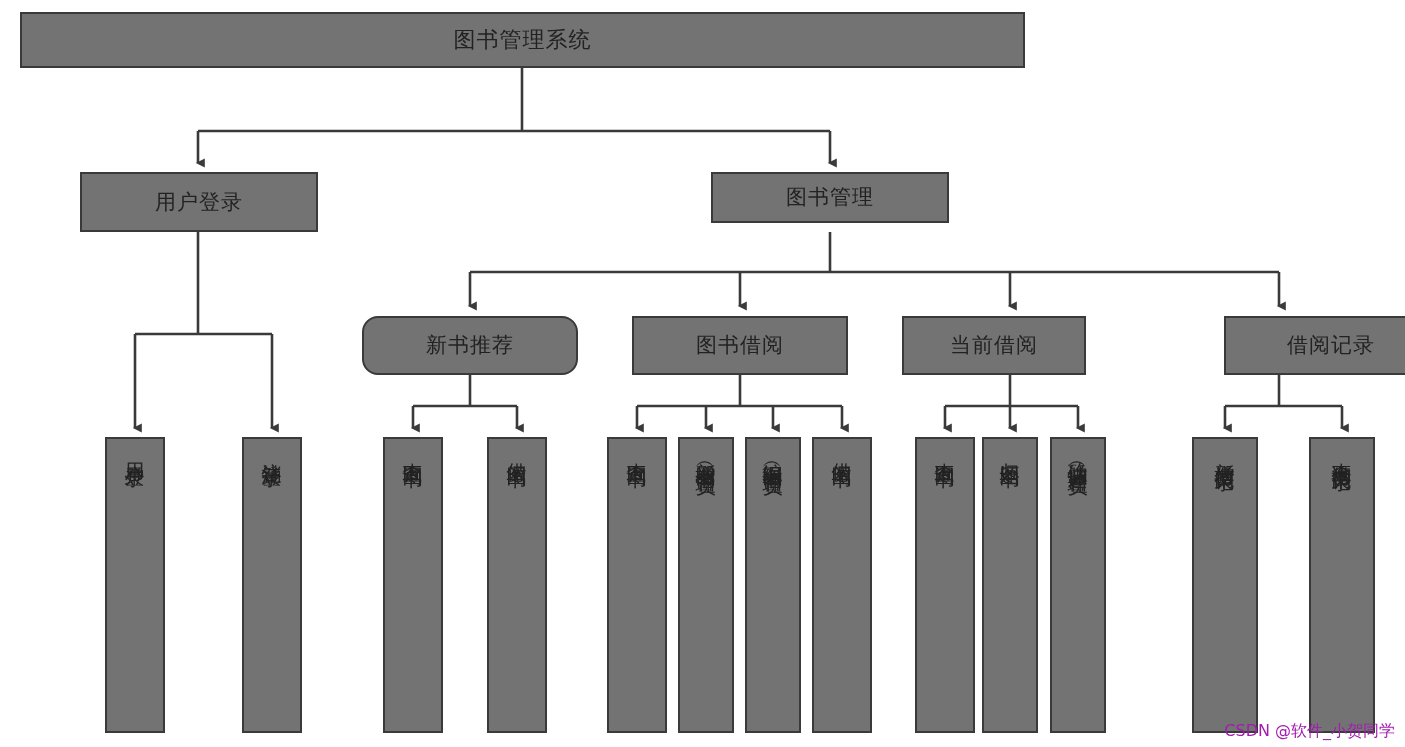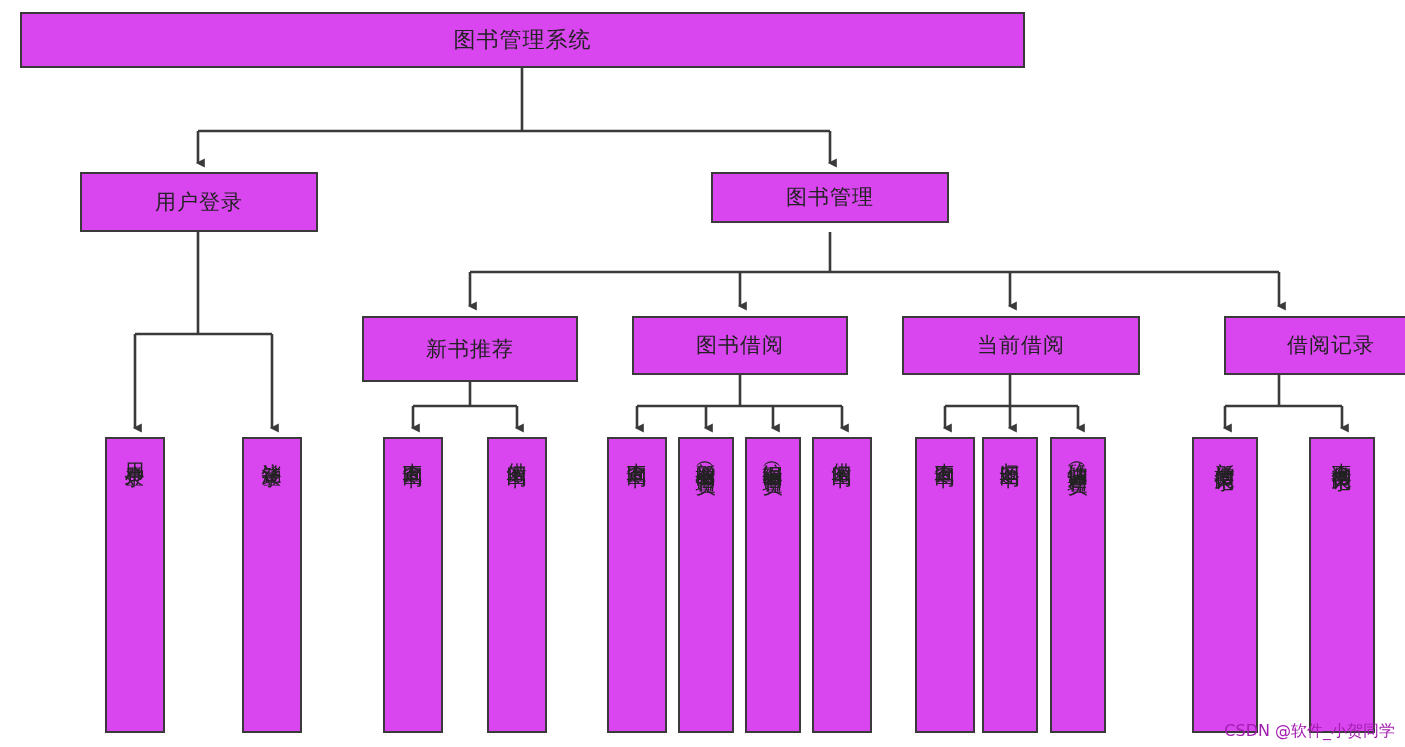--- a/index.html
+++ b/index.html
@@ -22,21 +22,21 @@
     position: absolute;
     left: 0;
     top: 0;
     width: 1405px;
     height: 747px;
   }
   .node {
     position: absolute;
     box-sizing: border-box;
     border: 2.5px solid #3a3a3a;
-    background: #d946ef;
+    background: #737373;
     display: flex;
     align-items: center;
     justify-content: center;
     z-index: 2;
   }
   .node .label {
     color: #222222;
     line-height: 1.06;
     text-align: center;
     white-space: nowrap;
@@ -132,27 +132,27 @@
     <span class="label">图书管理系统</span>
   </div>
 
   <div class="node horiz" style="left:80px; top:172px; width:238px; height:60px;">
     <span class="label">用户登录</span>
   </div>
   <div class="node horiz" style="left:711px; top:172px; width:238px; height:51px;">
     <span class="label">图书管理</span>
   </div>
 
-  <div class="node horiz" style="left:362px; top:316px; width:216px; height:66px;">
+  <div class="node horiz" style="left:362px; top:316px; width:216px; height:59px;border-radius:16px;">
     <span class="label">新书推荐</span>
   </div>
   <div class="node horiz" style="left:632px; top:316px; width:216px; height:59px;justify-content:center;">
     <span class="label">图书借阅</span>
   </div>
-  <div class="node horiz" style="left:902px; top:316px; width:238px; height:59px;align-items:center;">
+  <div class="node horiz" style="left:902px; top:316px; width:184px; height:59px;align-items:center;">
     <span class="label">当前借阅</span>
   </div>
   <div class="node horiz" style="left:1224px; top:316px; width:214px; height:59px;">
     <span class="label">借阅记录</span>
   </div>
 
   <div class="node vert" style="left:105px; top:437px; width:60px; height:296px;">
     <span class="label">用户登录</span>
   </div>
   <div class="node vert" style="left:242px; top:437px; width:60px; height:296px;">

